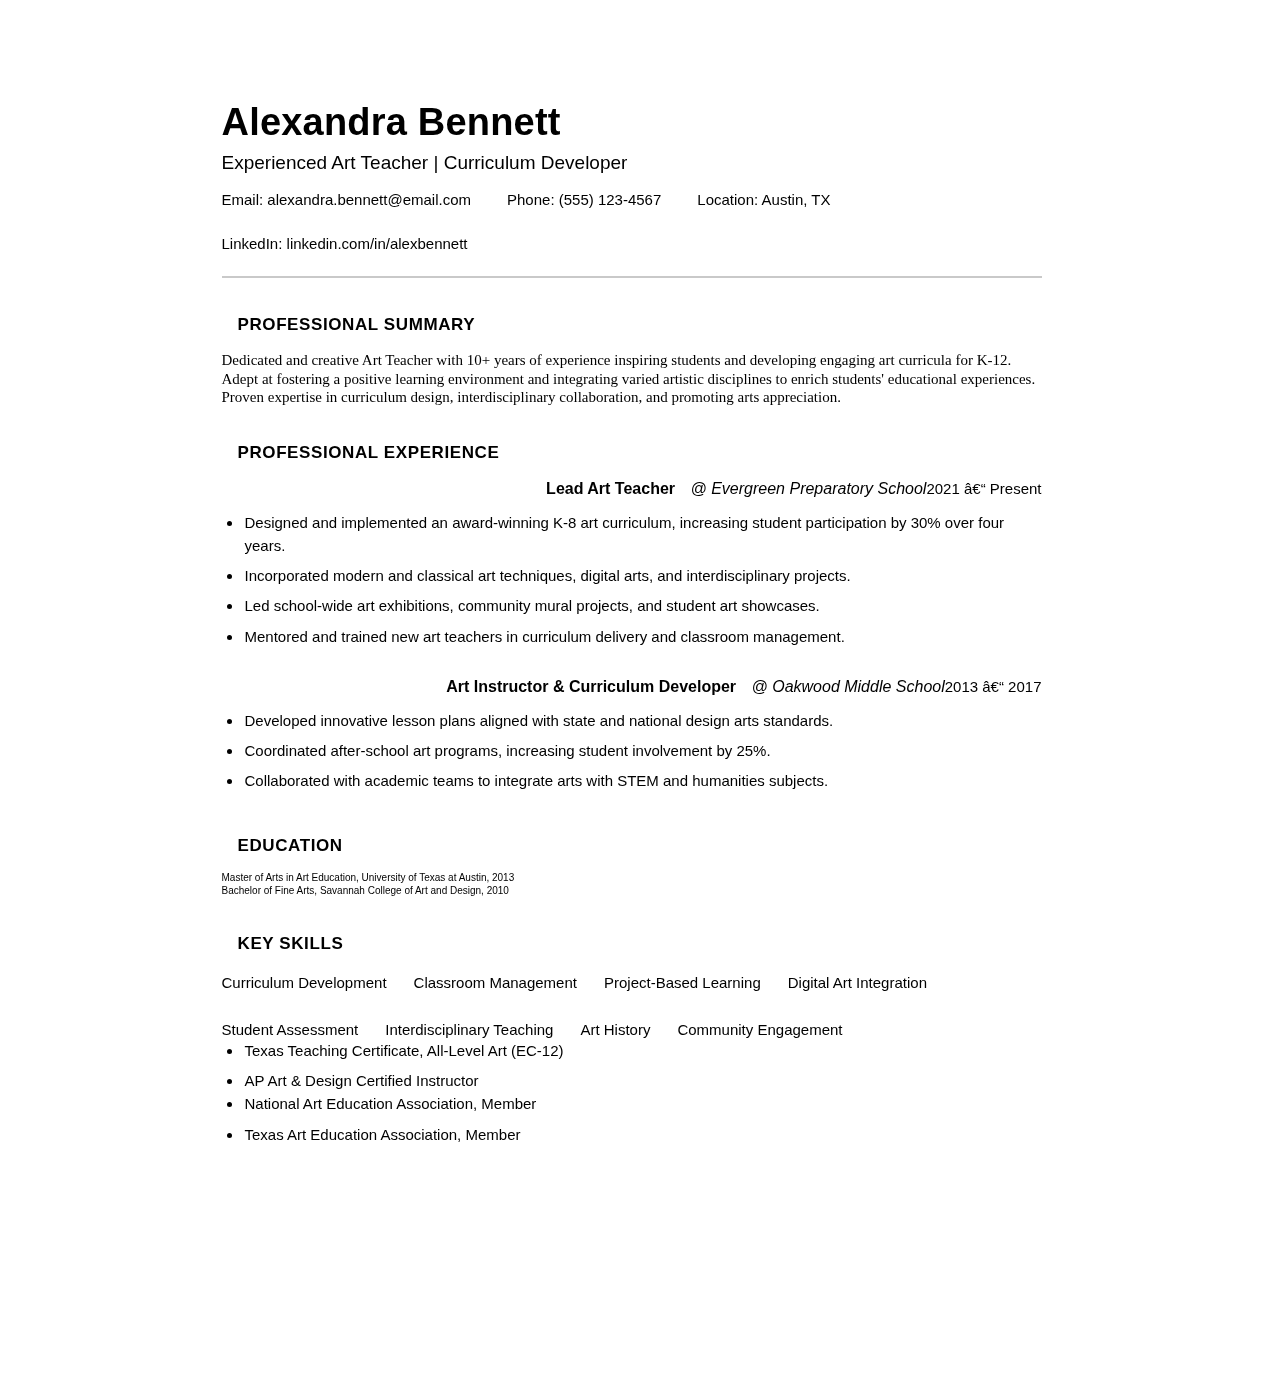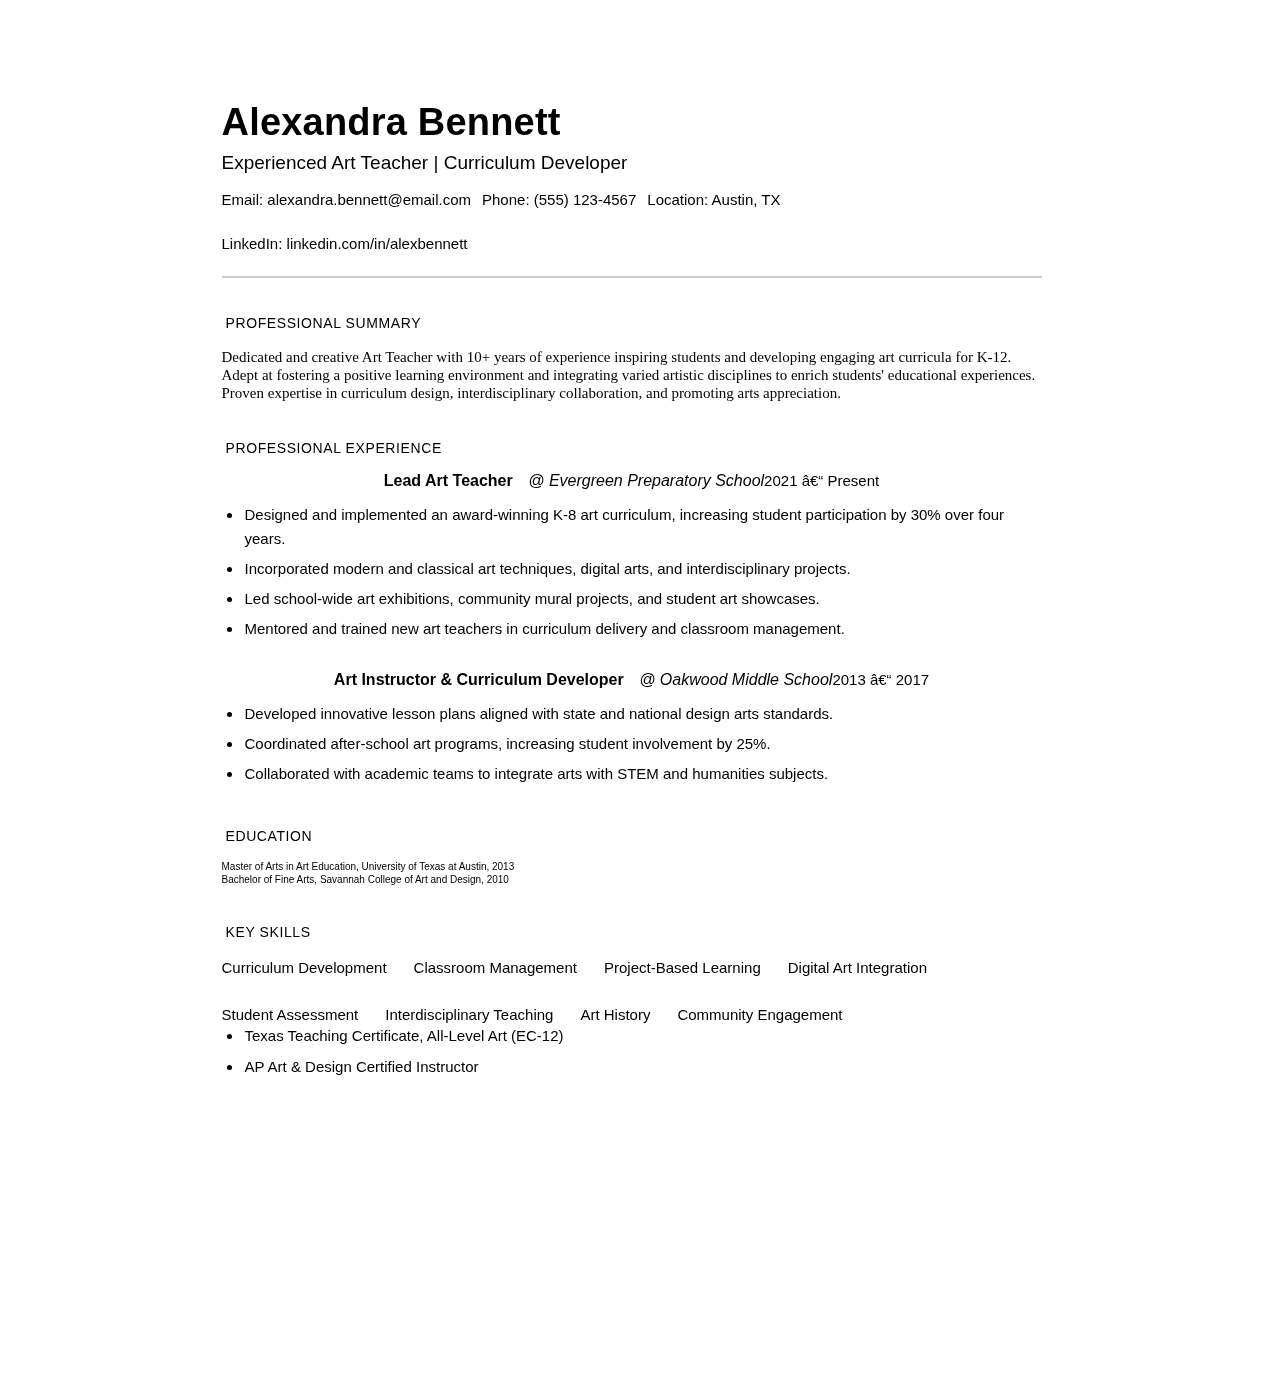--- a/index.html
+++ b/index.html
@@ -24,59 +24,59 @@
     margin: 0;
     letter-spacing: 0.2px;
   }
   .subtitle {
     font-size: 19px;
     line-height: 1.2;
     margin-top: 7px;
   }
   .contact-row {
     display: flex;
-    column-gap: 11px;
+    column-gap: 36px;
     font-size: 15px;
     line-height: 1.25;
     margin-top: 17px;
   }
   .linkedin-row {
     font-size: 15px;
     line-height: 1.25;
     margin-top: 25px;
   }
   hr.divider {
     border: none;
     border-top: 2px solid #c9c9c9;
     margin: 22px 0 0;
   }
 
   
   section h2 {
-    font-size: 14px;
-    font-weight: normal;
+    font-size: 17px;
+    font-weight: bold;
     letter-spacing: 0.6px;
     line-height: 1.2;
-    margin: 37px 4px 16px;
+    margin: 37px 16px 16px;
   }
   section.gap-lg h2 { margin-top: 43px; }
 
   .summary-text {
     font-size: 15px;
     line-height: 1.22;
     margin: 0;
     font-family: Liberation Serif, serif;
   }
 
   
   .job { margin-top: 0; }
   .job + .job { margin-top: 30px; }
   .job-header {
     display: flex;
-    justify-content: center;
+    justify-content: flex-end;
     align-items: baseline;
   }
   .job-title {
     font-size: 16px;
     font-weight: bold;
   }
   .job-company {
     font-size: 16px;
     font-style: italic;
     margin-left: 11px;
@@ -196,15 +196,19 @@
   </section>
 
   <section class="gap-lg">
     <ul class="bullet-list">
       <li>Texas Teaching Certificate, All-Level Art (EC-12)</li>
       <li>AP Art &amp; Design Certified Instructor</li>
     </ul>
   </section>
 
   <section class="gap-lg">
+    <ul class="bullet-list">
+      <li>National Art Education Association, Member</li>
+      <li>Texas Art Education Association, Member</li>
+    </ul>
   </section>
 
 </div>
 
 </body></html>

